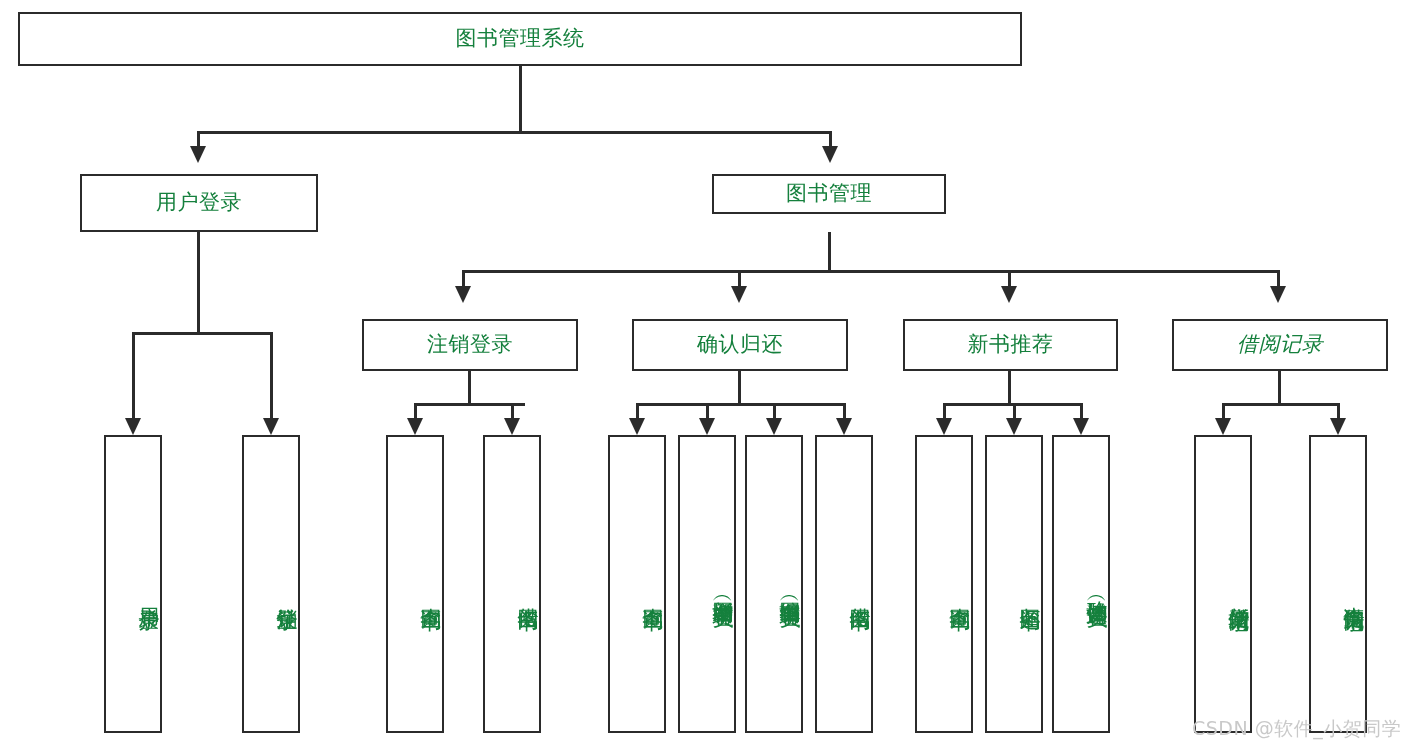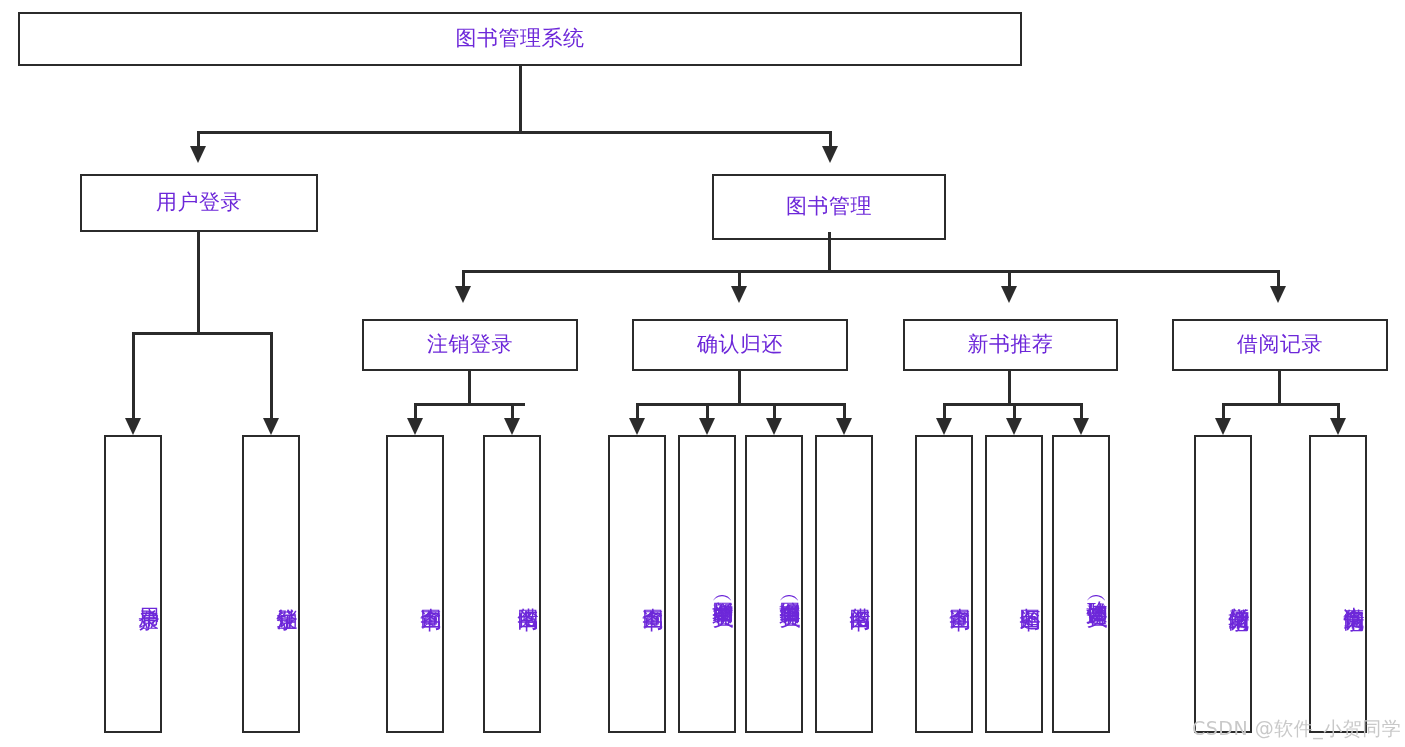--- a/index.html
+++ b/index.html
@@ -20,21 +20,21 @@
   }
   
   .node {
     position: absolute;
     box-sizing: border-box;
     border: 2px solid #2b2b2b;
     background: #ffffff;
     display: flex;
     align-items: center;
     justify-content: center;
-    color: #6d28d9;
+    color: #15803d;
     line-height: 1.12;
     text-align: center;
   }
   .node.horiz {
     font-size: 21px;
     letter-spacing: 0.5px;
   }
   .node.vert {
     writing-mode: vertical-rl;
     text-orientation: upright;
@@ -89,21 +89,21 @@
   <div class="hline" style="left:198px; top:131px; width:634px;"></div>
 
   <div class="vline" style="left:197px; top:131px; height:17px;"></div>
   <div class="arrow" style="left:190px; top:146px;"></div>
 
   <div class="vline" style="left:829px; top:131px; height:17px;"></div>
   <div class="arrow" style="left:822px; top:146px;"></div>
 
   <div class="node horiz" id="node-user-login" style="left:80px; top:174px; width:238px; height:58px;">用户登录</div>
 
-  <div class="node horiz" id="node-book-manage" style="left:712px; top:174px; width:234px; height:66px;">图书管理</div>
+  <div class="node horiz" id="node-book-manage" style="left:712px; top:174px; width:234px; height:40px;">图书管理</div>
 
   <div class="vline" style="left:197px; top:232px; height:102px;"></div>
   <div class="hline" style="left:133px; top:332px; width:140px;"></div>
   <div class="vline" style="left:132px; top:332px; height:88px;"></div>
   <div class="arrow" style="left:125px; top:418px;"></div>
   <div class="vline" style="left:270px; top:332px; height:88px;"></div>
   <div class="arrow" style="left:263px; top:418px;"></div>
 
   <div class="vline" style="left:828px; top:232px; height:40px;"></div>
   <div class="hline" style="left:463px; top:270px; width:817px;"></div>
@@ -115,21 +115,21 @@
   <div class="arrow" style="left:1001px; top:286px;"></div>
   <div class="vline" style="left:1277px; top:270px; height:18px;"></div>
   <div class="arrow" style="left:1270px; top:286px;"></div>
 
   <div class="node horiz" id="node-new-book-recommend" style="left:362px; top:319px; width:216px; height:52px;">注销登录</div>
 
   <div class="node horiz" id="node-book-borrow" style="left:632px; top:319px; width:216px; height:52px;">确认归还</div>
 
   <div class="node horiz" id="node-current-borrow" style="left:903px; top:319px; width:215px; height:52px;">新书推荐</div>
 
-  <div class="node horiz" id="node-borrow-record" style="left:1172px; top:319px; width:216px; height:52px;">借阅记录</div>
+  <div class="node horiz" id="node-borrow-record" style="left:1172px; top:319px; width:216px; height:52px;font-style:italic;">借阅记录</div>
 
   <div class="vline" style="left:468px; top:371px; height:34px;"></div>
   <div class="hline" style="left:415px; top:403px; width:110px;"></div>
   <div class="vline" style="left:414px; top:403px; height:17px;"></div>
   <div class="arrow" style="left:407px; top:418px;"></div>
   <div class="vline" style="left:511px; top:403px; height:17px;"></div>
   <div class="arrow" style="left:504px; top:418px;"></div>
 
   <div class="vline" style="left:738px; top:371px; height:34px;"></div>
   <div class="hline" style="left:637px; top:403px; width:208px;"></div>

